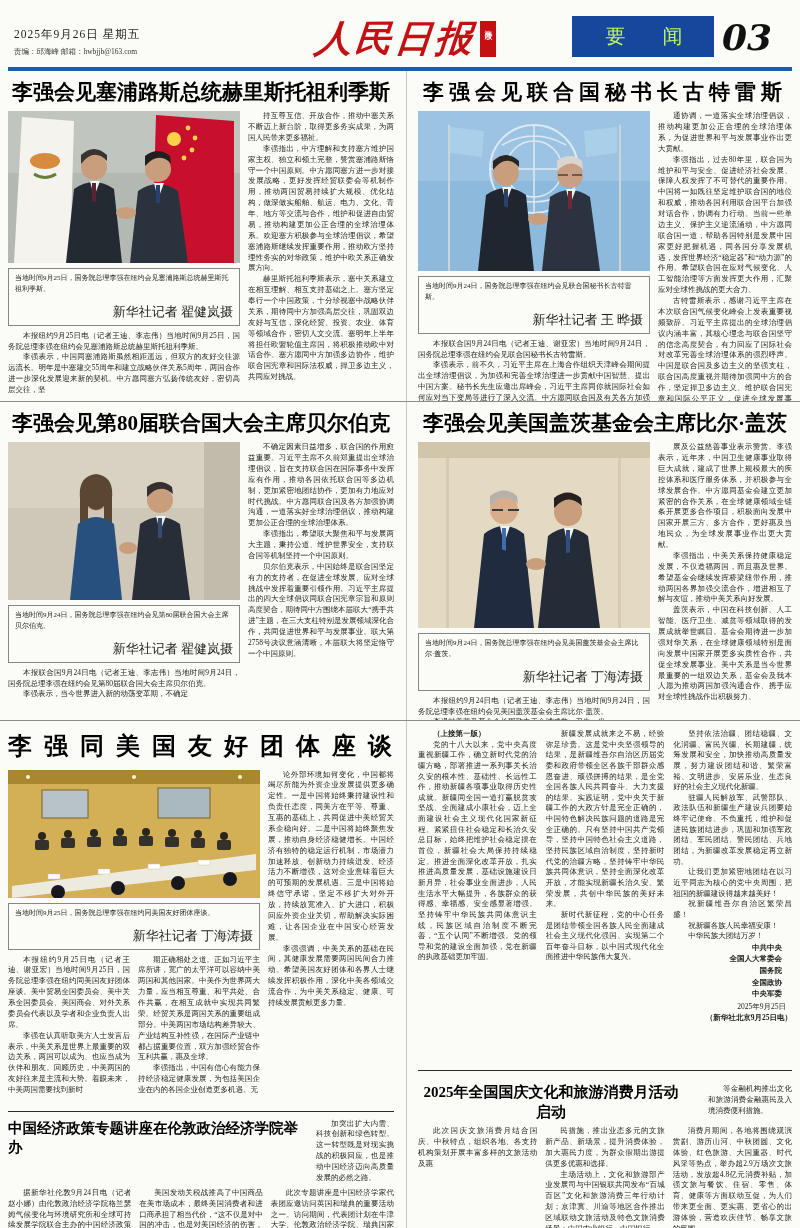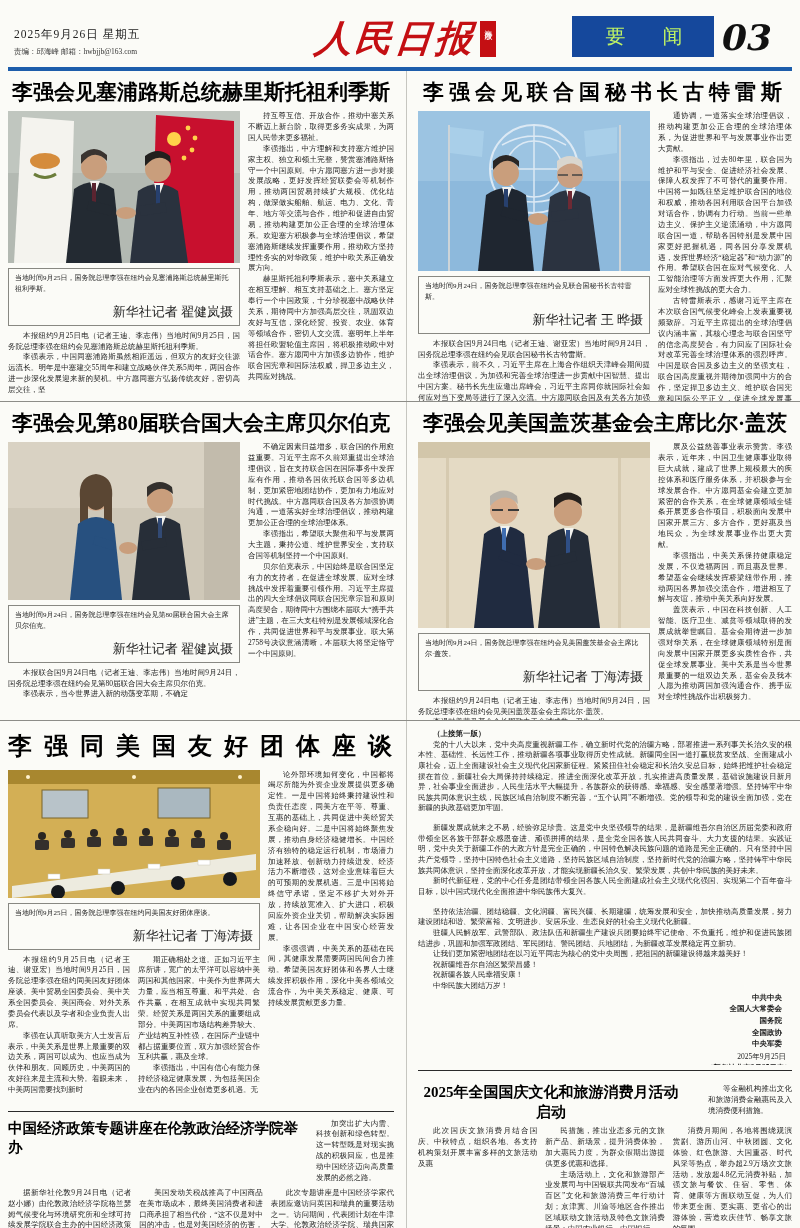--- a/index.html
+++ b/index.html
@@ -43,21 +43,21 @@
   .bottomrow{display:flex;padding:0 8px;}
   .b-left{width:386px;overflow:hidden;}
   .b-right{width:374px;border-left:1px solid #c6c6c0;padding-left:11px;margin-left:12px;overflow:hidden;}
   .hl-zt{font-size:24px;letter-spacing:12px;white-space:nowrap;margin:12px 0 9px;}
   .zt-body{display:flex;gap:8px;height:336px;overflow:hidden;}
   .zt-leftwrap{width:252px;flex:none;}
   .two-cols{display:flex;gap:8px;margin-top:5px;}
   .two-cols .bodytext{flex:1;min-width:0;}
   .zt-col3{flex:1;min-width:0;}
   .sep{border-top:1.5px solid #2a2a2a;margin-top:5px;}
-  .cont{display:flex;gap:9px;height:336px;overflow:hidden;margin-top:8px;flex-direction:column;}
+  .cont{display:flex;gap:9px;height:336px;overflow:hidden;margin-top:8px;}
   .cont .bodytext{flex:1;min-width:0;}
   .cont .bodytext p{line-height:1.42;}
   .cont-label{font-weight:bold;font-size:7.5px;margin:0 0 2px;text-indent:1em;}
   .sig-lines p{margin:1px 0 0;font-size:7.5px;font-weight:bold;text-align:right;text-indent:0;
                padding-right:10px;line-height:1.4;}
   .sig-date{font-size:7.5px;text-align:right;padding-right:6px;margin-top:2px;}
   .wire-note{font-size:7.5px;font-weight:bold;text-align:right;margin-top:1px;}
   .jz-head{display:flex;gap:8px;align-items:flex-start;margin-top:7px;}
   .jz-hl{width:300px;flex:none;font-size:14.5px;font-weight:bold;line-height:1.35;color:#000;}
   .jz-wrap{flex:1;min-width:0;}

